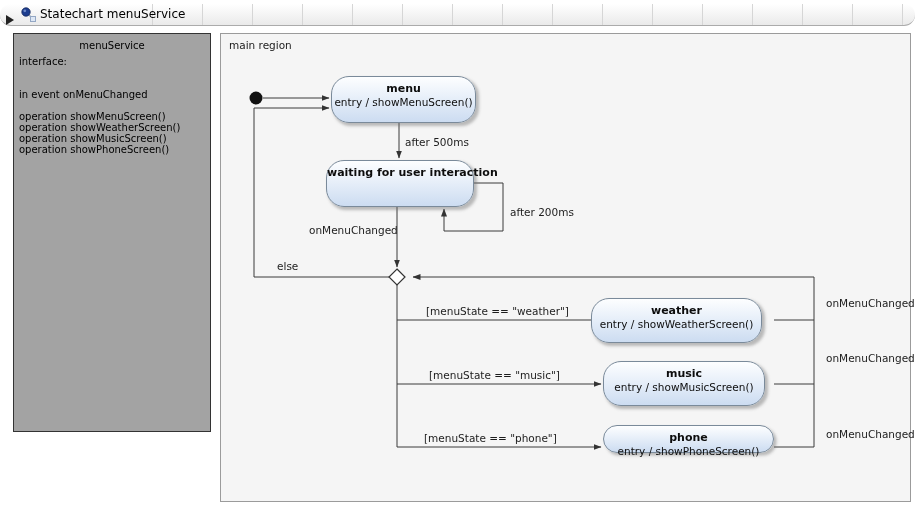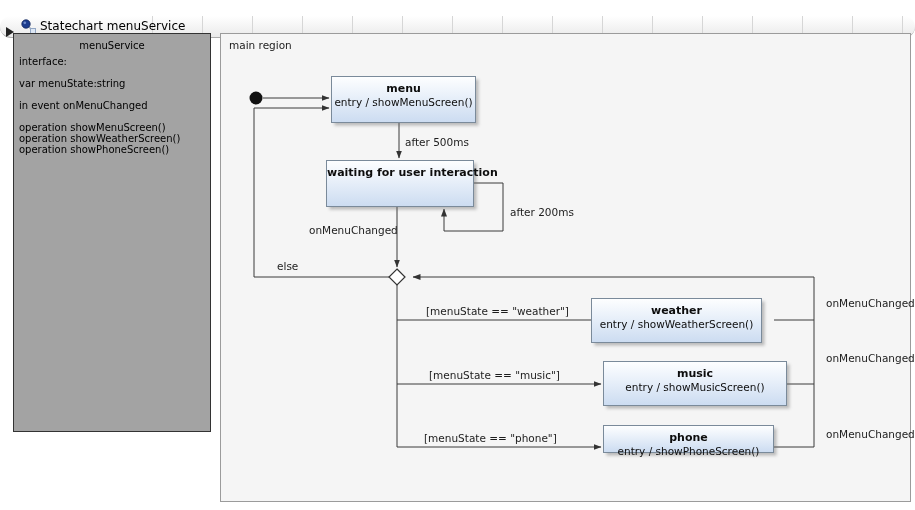--- a/index.html
+++ b/index.html
@@ -3,21 +3,21 @@
 <meta charset="utf-8">
 <style>
   html,body{margin:0;padding:0;background:#fff;}
   #stage{
     position:relative;width:915px;height:510px;overflow:hidden;
     font-family:"DejaVu Sans","Liberation Sans",sans-serif;
     background:#ffffff;color:#111;
   }
   
   .header{
-    position:absolute;left:0;top:16px;width:915px;height:21px;
+    position:absolute;left:0;top:4px;width:915px;height:21px;
     background:linear-gradient(#ffffff,#eaeaea);
     border-bottom:1px solid #ababab;
     border-radius:11px;
   }
   .header-seps{
     position:absolute;left:152px;top:0;right:0;height:21px;
     background:repeating-linear-gradient(to right,#d6d6d6 0 1px,rgba(0,0,0,0) 1px 50px);
     pointer-events:none;
   }
   .expand-arrow{position:absolute;left:6px;top:6px;}
@@ -37,31 +37,31 @@
   
   .main-region{
     position:absolute;left:220px;top:33px;width:691px;height:469px;
     box-sizing:border-box;border:1px solid #9b9b9b;background:#f5f5f5;
   }
   .region-label{position:absolute;left:8px;top:5px;font-size:10.5px;color:#1c1c1c;}
   .wires{position:absolute;left:0;top:0;width:689px;height:467px;}
   
   .state{
     position:absolute;box-sizing:border-box;
-    border:1px solid #7a8a9a;border-radius:0;
+    border:1px solid #7a8a9a;border-radius:18px;
     background:linear-gradient(to bottom,#fdfeff 0%,#eaf1fa 40%,#ccdcf1 100%);
     box-shadow:2.5px 2.5px 3px rgba(110,110,110,0.45);
     text-align:center;padding-top:5px;font-size:10.5px;color:#0d0d0d;
   }
   .state .title{font-weight:bold;font-size:11px;margin-bottom:1px;white-space:nowrap;}
   .state .behavior{font-size:10.5px;white-space:nowrap;}
   #state-menu   {left:110px;top:42px; width:145px;height:47px;}
   #state-waiting{left:105px;top:114px;width:148px;height:47px;margin-top:12px;}
   #state-weather{left:370px;top:264px;width:171px;height:45px;}
-  #state-music  {left:382px;top:327px;width:184px;height:45px;}
+  #state-music  {left:382px;top:327px;width:162px;height:45px;}
   #state-phone  {left:382px;top:391px;width:171px;height:28px;}
   
   .tlabel{position:absolute;font-size:10.5px;color:#1c1c1c;white-space:nowrap;}
   #lbl-after500 {left:184px;top:102px;}
   #lbl-after200 {left:289px;top:172px;}
   #lbl-onmenu   {left:88px; top:190px;}
   #lbl-else     {left:56px; top:226px;}
   #lbl-gweather {left:205px;top:271px;}
   #lbl-gmusic   {left:208px;top:335px;}
   #lbl-gphone   {left:203px;top:398px;}
@@ -89,26 +89,26 @@
         <rect x="9.5" y="9.5" width="5" height="5" fill="#dde7f5" stroke="#93a7c4" stroke-width="1"></rect>
       </svg>
     </span>
     <span class="header-title">Statechart menuService</span>
   </div>
 
   <div class="iface">
     <div class="iface-title">menuService</div>
     <div class="iface-line">interface:</div>
     <div class="iface-line"></div>
-    <div class="iface-line">var menuState:string</div>
     <div class="iface-line"></div>
     <div class="iface-line">in event onMenuChanged</div>
     <div class="iface-line"></div>
     <div class="iface-line">operation showMenuScreen()</div>
     <div class="iface-line">operation showWeatherScreen()</div>
+    <div class="iface-line">operation showMusicScreen()</div>
     <div class="iface-line">operation showPhoneScreen()</div>
   </div>
 
   <div class="main-region">
     <div class="region-label">main region</div>
 
     <svg class="wires" viewBox="0 0 689 467">
       <defs>
         <marker id="arr" viewBox="0 0 8 6" refX="7.5" refY="3" markerWidth="8" markerHeight="6" orient="auto-start-reverse">
           <path d="M0,0 L8,3 L0,6 z" fill="#333"></path>

